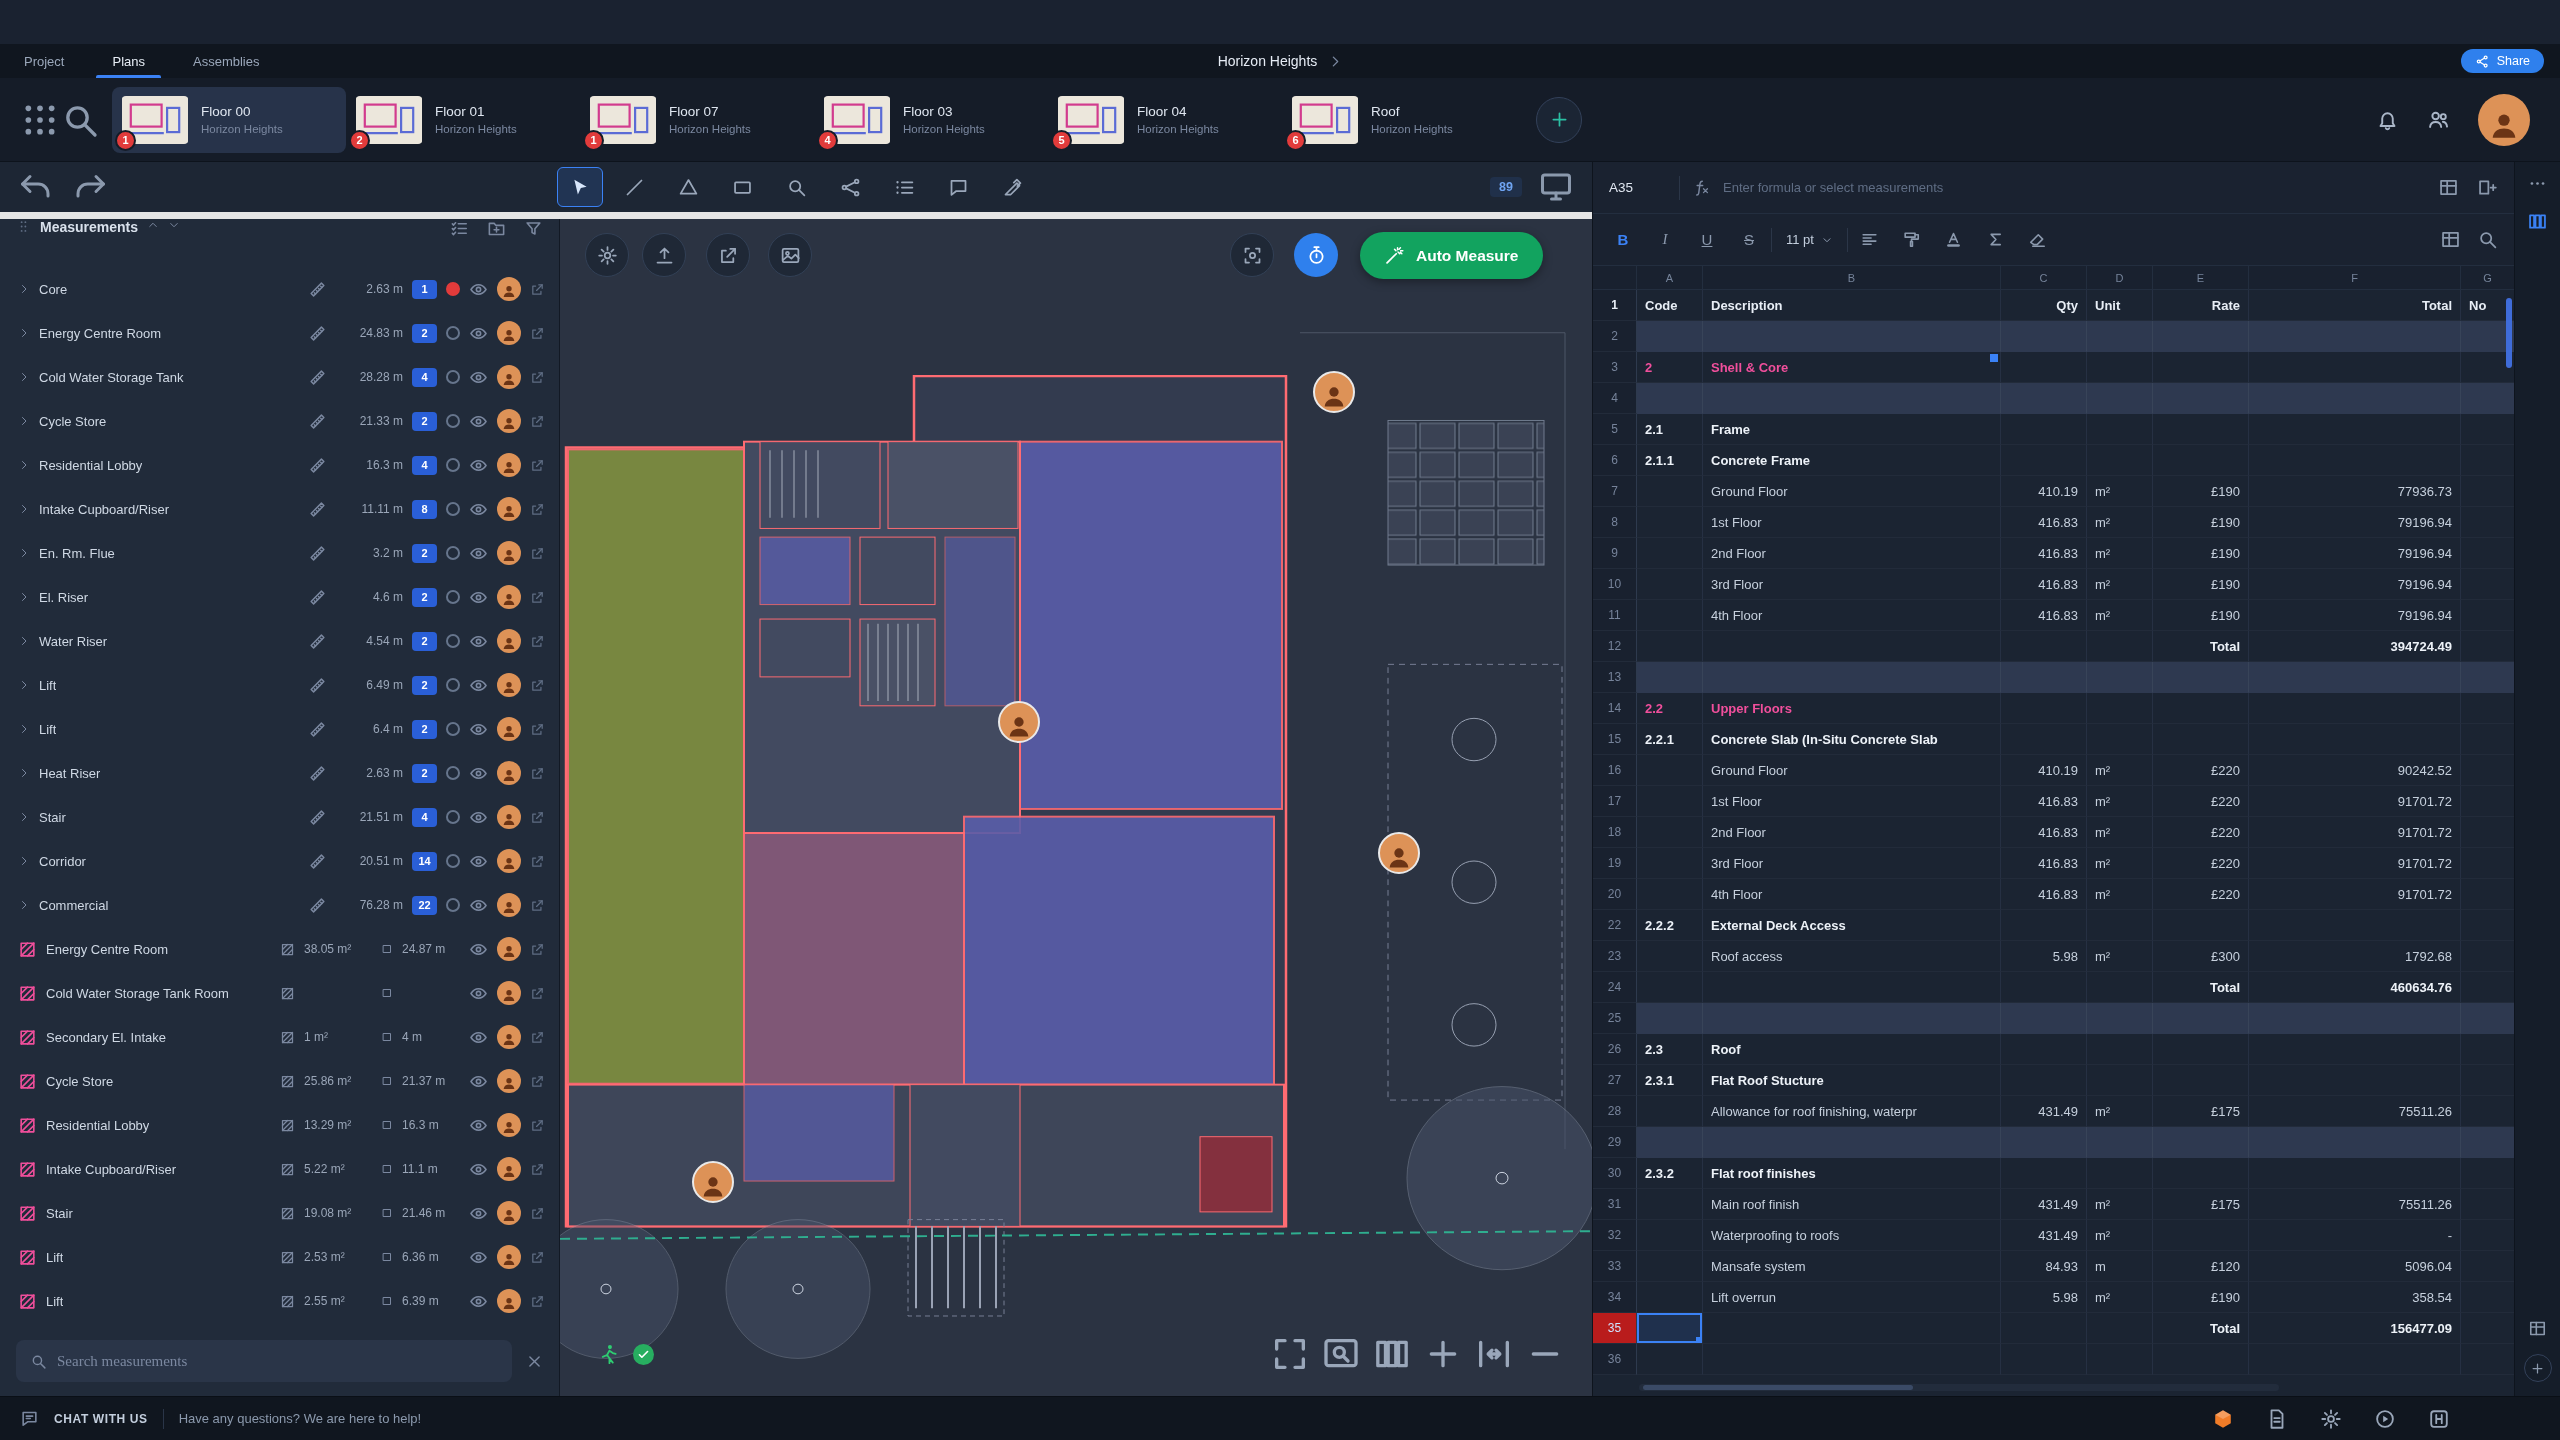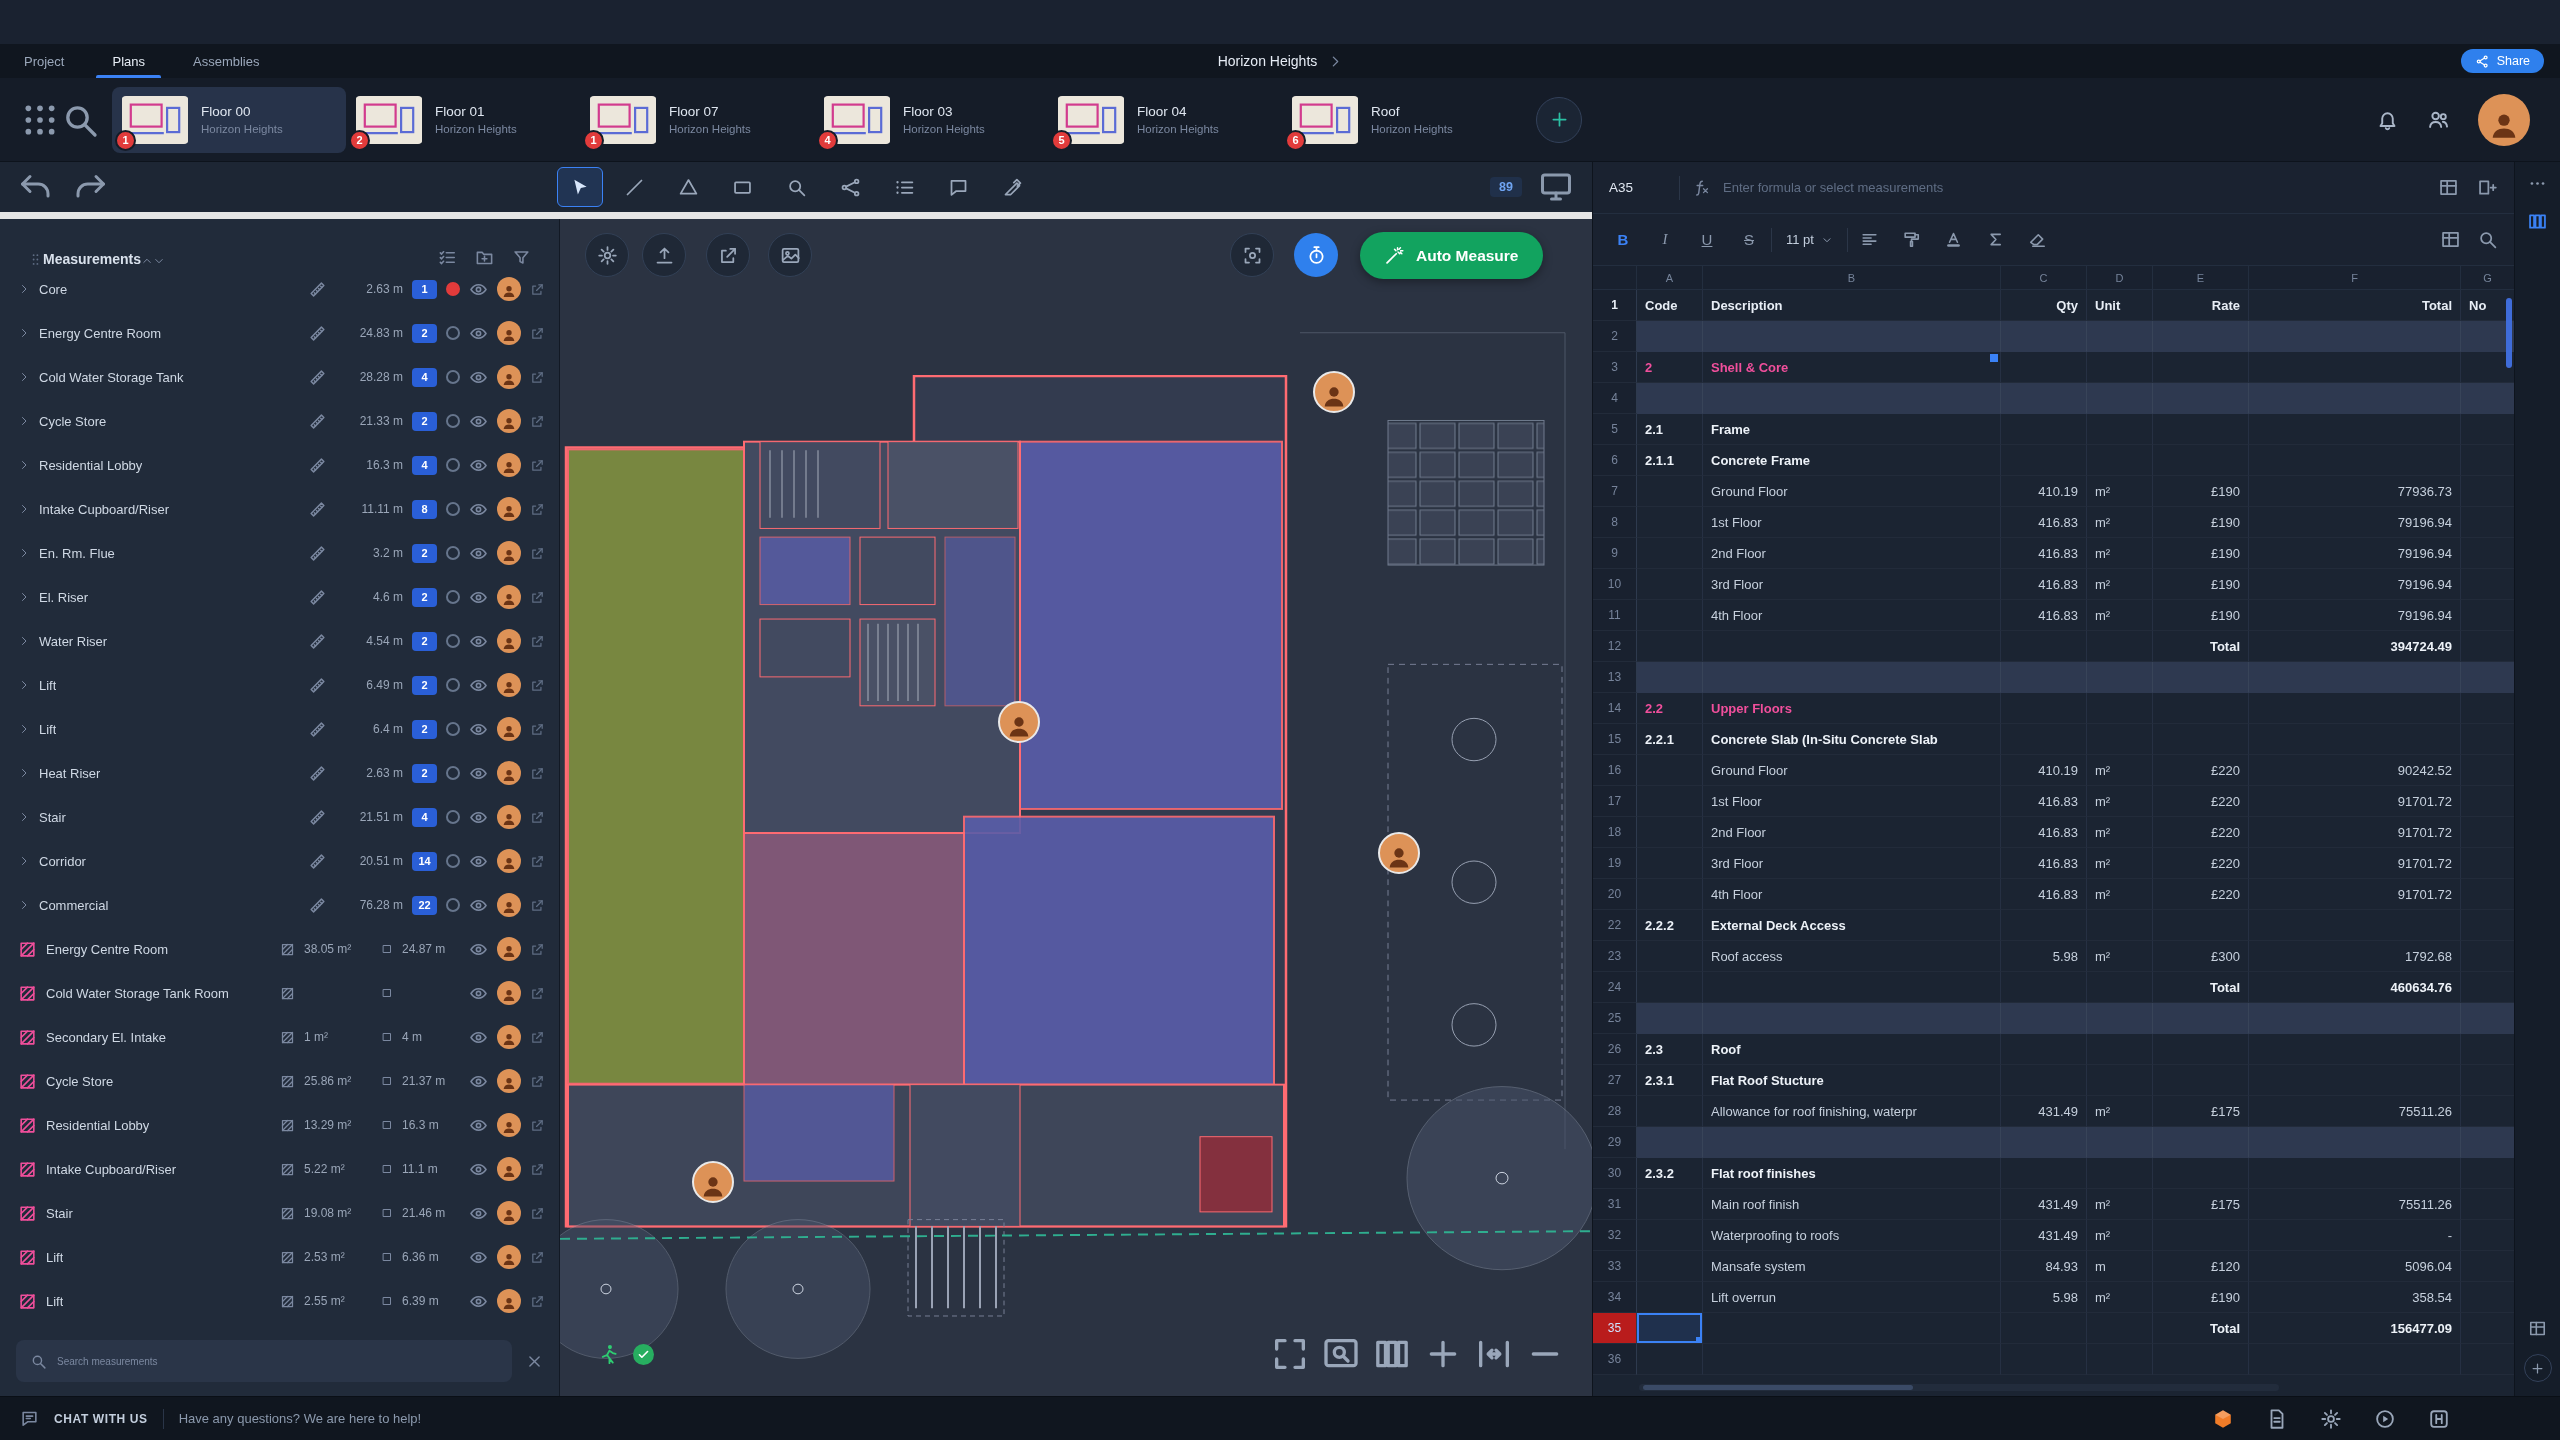--- a/index.html
+++ b/index.html
@@ -55,40 +55,40 @@
   .tool { width:46px; height:40px; border-radius:6px; border:none; background:transparent; color:#9aa7ba;
     display:flex; align-items:center; justify-content:center; cursor:pointer; }
   .tool.active { border:1.5px solid #3b82f6; background:rgba(59,130,246,.16); color:#d7e6fb; }
   .ctb-right { margin-left:auto; display:flex; align-items:center; gap:16px; }
   .countbadge { color:#6fa4f2; background:#20304a; border-radius:4px; padding:3px 9px; font-size:12.5px; font-weight:bold; }
 
   .content-row { flex:1; display:flex; min-height:0; }
 
   
   .sidebar { width:560px; background:#212b3a; border-right:1px solid #121924; display:flex; flex-direction:column; flex:0 0 auto; }
-  .sb-head { height:48px; display:flex; align-items:flex-end; padding:0 28px; flex:0 0 auto; }
+  .sb-head { height:48px; display:flex; align-items:flex-start; padding:0 16px; gap:9px; flex:0 0 auto; }
   .sb-title { font-size:14px; font-weight:bold; color:#d9e1ec; }
   .sb-head-icons { margin-left:auto; display:flex; gap:18px; }
   .sb-list { flex:1; overflow:hidden; }
   .mrow, .arow { height:44px; display:flex; align-items:center; padding:0 14px 0 18px; gap:9px; cursor:pointer; }
   .mname { font-size:13px; color:#cfd8e4; white-space:nowrap; overflow:hidden; text-overflow:ellipsis; max-width:215px; }
   .spacer { flex:1; }
   .mlen { font-size:12px; color:#9aa6b8; width:68px; text-align:right; white-space:nowrap; }
   .mbadge { min-width:25px; height:19px; padding:0 4px; background:#2a5fd7; border-radius:4px; color:#fff; font-size:11px; font-weight:bold;
     display:flex; align-items:center; justify-content:center; }
   .mcircle { width:14px; height:14px; border-radius:50%; border:2px solid #66758c; flex:0 0 auto; }
   .mcircle.red { background:#e23b3b; border-color:#e23b3b; }
   .mavatar { width:24px; height:24px; border-radius:50%; background:#dd9257; color:#6b3415; display:flex; align-items:center; justify-content:center; overflow:hid...den; flex:0 0 auto; }
   .mavatar .ic{width:16px;height:16px;margin-top:4px}
   .hatchic { color:#ef4f9b; }
   .aval { font-size:12px; color:#9aa6b8; width:68px; white-space:nowrap; }
   .pval { font-size:12px; color:#9aa6b8; width:58px; white-space:nowrap; }
   .sb-search { display:flex; align-items:center; gap:14px; padding:12px 16px 14px; flex:0 0 auto; }
   .searchbox { flex:1; height:42px; background:#2a3548; border-radius:8px; display:flex; align-items:center; gap:10px; padding:0 14px; }
-  .searchbox input { flex:1; background:transparent; border:none; outline:none; color:#cfd8e4; font-size:10px; font-family:Liberation Sans, sans-serif; }
+  .searchbox input { flex:1; background:transparent; border:none; outline:none; color:#cfd8e4; font-size:15px; font-family:Liberation Serif, serif; }
   .searchbox input::placeholder { color:#7b88a0; }
 
   
   .canvas { position:relative; flex:1; background:#2b3342; overflow:hidden; min-width:0; }
   .plan { position:absolute; inset:0; width:100%; height:100%; }
   .plan-label { position:absolute; transform:translate(-50%,-50%); color:#97a1b4; font-size:12px; white-space:nowrap; pointer-events:none; }
   .float-circ { position:absolute; width:44px; height:44px; border-radius:50%; background:#1f2836; border:1px solid #324056;
     display:flex; align-items:center; justify-content:center; color:#9aa7ba; cursor:pointer; }
   .float-circ.blue { background:#2f80ed; border:none; color:#fff; }
   .automeasure { position:absolute; left:800px; top:13px; height:47px; border-radius:24px; background:#12a35f; color:#fff;

